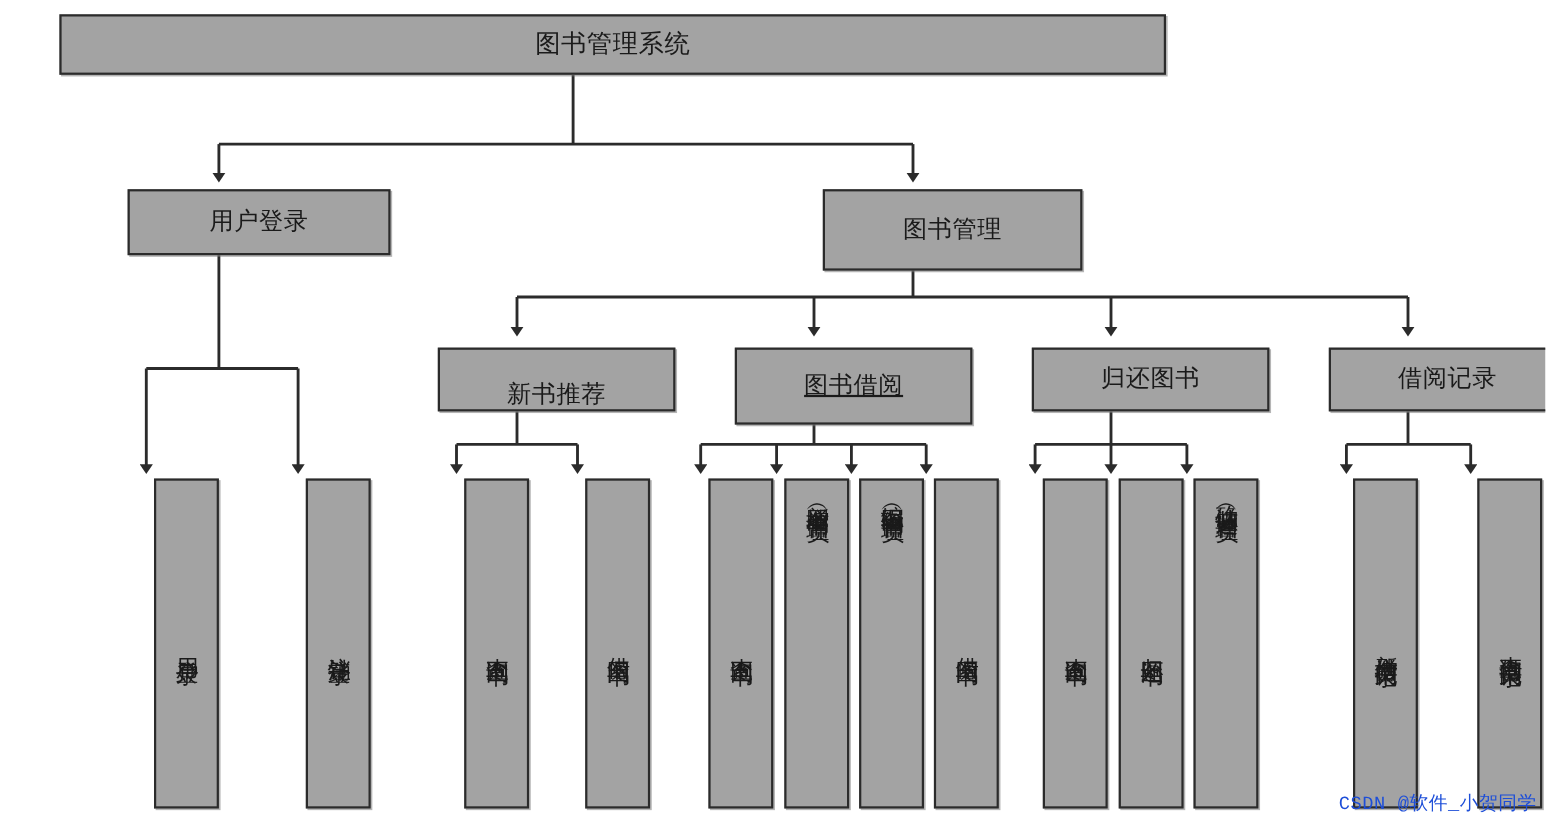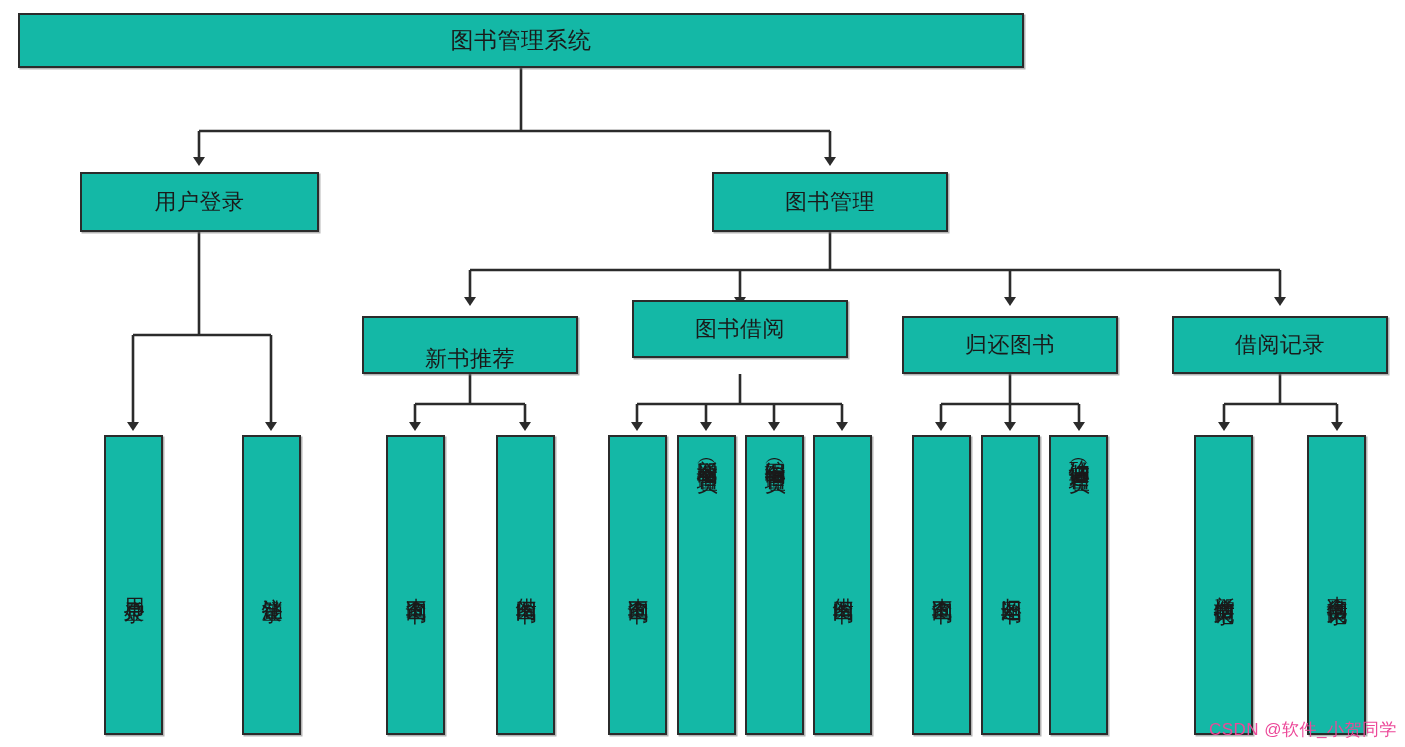--- a/index.html
+++ b/index.html
@@ -22,28 +22,29 @@
     position: absolute;
     left: 0;
     top: 0;
     width: 1405px;
     height: 747px;
     pointer-events: none;
   }
   .node {
     position: absolute;
     box-sizing: border-box;
-    background: #14b8a6;
+    background: #a3a3a3;
     border: 2px solid #2b2b2b;
     box-shadow: 1.5px 1.5px 0 0 rgba(120,120,120,0.55);
     display: flex;
     align-items: center;
     justify-content: center;
     color: #1a1a1a;
     z-index: 2;
+    margin-left: 36px;
   }
   .node .label {
     display: block;
     text-align: center;
     line-height: 1.18;
     white-space: nowrap;
   }
   
   .node.h .label {
     font-size: 22px;
@@ -68,25 +69,25 @@
   }
   .node.v.centered {
     align-items: center;
     padding-top: 0;
   }
   #watermark {
     position: absolute;
     right: 8px;
     bottom: 6px;
     font-size: 17px;
-    color: #ec4899;
+    color: #1d4ed8;
     letter-spacing: 0.5px;
     white-space: nowrap;
     z-index: 5;
-    font-family: Liberation Sans, sans-serif;
+    font-family: Liberation Mono, monospace;
   }
 </style>
 </head>
 <body>
 
 <div id="canvas">
 
   <svg id="edges" viewBox="0 0 1405 747" xmlns="http://www.w3.org/2000/svg">
     <defs>
       <marker id="arrow" markerWidth="10" markerHeight="12" refX="1" refY="6" orient="auto" markerUnits="userSpaceOnUse">
@@ -138,28 +139,28 @@
     </g>
   </svg>
 
   <div class="node h root" style="left:18px; top:13px; width:1006px; height:55px;">
     <span class="label">图书管理系统</span>
   </div>
 
   <div class="node h" style="left:80px; top:172px; width:239px; height:60px;">
     <span class="label">用户登录</span>
   </div>
-  <div class="node h" style="left:712px; top:172px; width:236px; height:60px;">
+  <div class="node h" style="left:712px; top:172px; width:236px; height:74px;">
     <span class="label">图书管理</span>
   </div>
 
   <div class="node h" style="left:362px; top:316px; width:216px; height:58px;align-items:flex-end;">
     <span class="label">新书推荐</span>
   </div>
-  <div class="node h" style="left:632px; top:300px; width:216px; height:58px;">
+  <div class="node h" style="left:632px; top:316px; width:216px; height:70px;text-decoration:underline;">
     <span class="label">图书借阅</span>
   </div>
   <div class="node h" style="left:902px; top:316px; width:216px; height:58px;">
     <span class="label">归还图书</span>
   </div>
   <div class="node h" style="left:1172px; top:316px; width:216px; height:58px;">
     <span class="label">借阅记录</span>
   </div>
 
   <div class="node v centered" style="left:104px; top:435px; width:59px; height:300px;">

